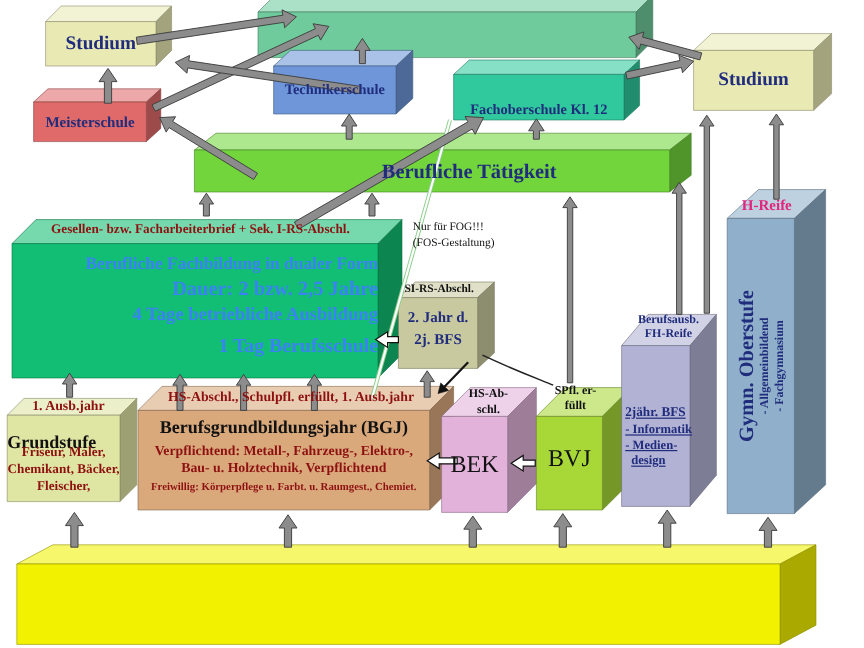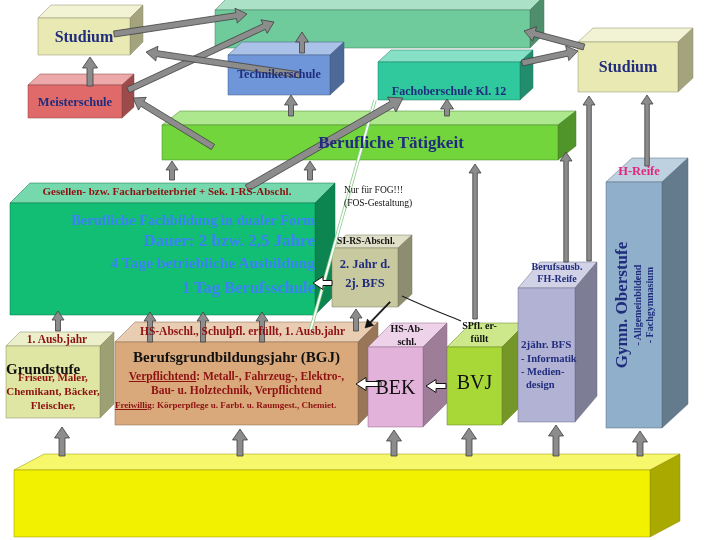--- a/index.html
+++ b/index.html
@@ -6,21 +6,21 @@
   #stage{position:relative;width:720px;height:540px;background:#fff;overflow:hidden;
          font-family:"Liberation Serif",serif;}
   #scene{position:absolute;left:0;top:0;}
   .lbl{position:absolute;font-family:"Liberation Serif",serif;font-weight:bold;
        text-align:center;line-height:1.12;white-space:nowrap;}
   .ctr{display:flex;align-items:center;justify-content:center;}
   .navy{color:#202C7C;}
   .dred{color:#8E1111;}
   .lgrn{color:#3b82f6;text-align:right;}
   .blk{color:#111111;}
-  .u{text-decoration:underline;}
+  .u{}
   .vwrap{position:absolute;display:flex;align-items:center;justify-content:center;}
   .vinner{transform:rotate(-90deg);text-align:center;white-space:nowrap;}
 </style>
 </head>
 <body>
 
 <div id="stage">
   <svg id="scene" width="720" height="540" viewBox="0 0 720 540">
       <polygon points="215,10 229,-4 544,-4 530,10" fill="#abe1c6" stroke="#437a5e" stroke-width="0.5"></polygon>
       <polygon points="530,10 544,-4 544,34 530,48" fill="#4e8e6d" stroke="#437a5e" stroke-width="0.5"></polygon>
@@ -146,21 +146,21 @@
   <div class="lbl blk" style="left:330px;top:236px;width:72px;font-size:9.5px;">SI-RS-Abschl.</div>
   <div class="lbl navy" style="left:332px;top:255px;width:66px;font-size:12.5px;line-height:1.5;">
     <div>2. Jahr d.</div>
     <div>2j. BFS</div>
   </div>
 
   <div class="lbl navy" style="left:524px;top:261px;width:66px;font-size:10px;line-height:1.2;">
     <div>Berufsausb.</div>
     <div>FH-Reife</div>
   </div>
-  <div class="lbl navy" style="left:521px;top:338px;width:56px;font-size:10.5px;text-align:left;line-height:1.25;">
+  <div class="lbl navy" style="left:521px;top:338px;width:56px;font-size:10.5px;text-align:left;line-height:1.25;text-decoration:underline;">
     <div style="font-size:11px;">2jähr. BFS</div>
     <div>- Informatik</div>
     <div>- Medien-</div>
     <div style="padding-left:5px;">design</div>
   </div>
 
   <div class="lbl" style="left:610px;top:164px;width:58px;font-size:12.5px;color:#E0267E;">H-Reife</div>
   <div class="vwrap" style="left:606px;top:182px;width:56px;height:246px;">
     <div class="vinner navy" style="width:240px;font-weight:bold;">
       <div style="font-size:17px;">Gymn. Oberstufe</div>
@@ -174,21 +174,21 @@
   <div class="lbl dred" style="left:6px;top:371px;width:94px;font-size:11px;line-height:1.25;">
     <div>Friseur, Maler,</div>
     <div>Chemikant, Bäcker,</div>
     <div>Fleischer,</div>
   </div>
 
   <div class="lbl dred" style="left:121px;top:325px;width:243px;font-size:11.5px;">HS-Abschl., Schulpfl. erfüllt, 1. Ausb.jahr</div>
   <div class="lbl blk" style="left:115px;top:349px;width:243px;font-size:15px;">Berufsgrundbildungsjahr (BGJ)</div>
   <div class="lbl dred" style="left:115px;top:370px;width:243px;font-size:11.5px;"><span class="u">Verpflichtend</span><span>: Metall-, Fahrzeug-, Elektro-,</span></div>
   <div class="lbl dred" style="left:115px;top:384px;width:243px;font-size:11.5px;">Bau- u. Holztechnik, Verpflichtend</div>
-  <div class="lbl dred" style="left:115px;top:400px;width:210px;font-size:9px;"><span class="u">Freiwillig</span><span>: Körperpflege u. Farbt. u. Raumgest., Chemiet.</span></div>
+  <div class="lbl dred" style="left:115px;top:400px;width:243px;font-size:9px;"><span class="u">Freiwillig</span><span>: Körperpflege u. Farbt. u. Raumgest., Chemiet.</span></div>
 
   <div class="lbl blk" style="left:378px;top:323px;width:58px;font-size:10px;line-height:1.25;">
     <div>HS-Ab-</div>
     <div>schl.</div>
   </div>
   <div class="lbl blk" style="left:368px;top:376px;width:55px;font-size:20px;font-weight:normal;">BEK</div>
 
   <div class="lbl blk" style="left:452px;top:320px;width:55px;font-size:10px;line-height:1.25;">
     <div>SPfl. er-</div>
     <div>füllt</div>

